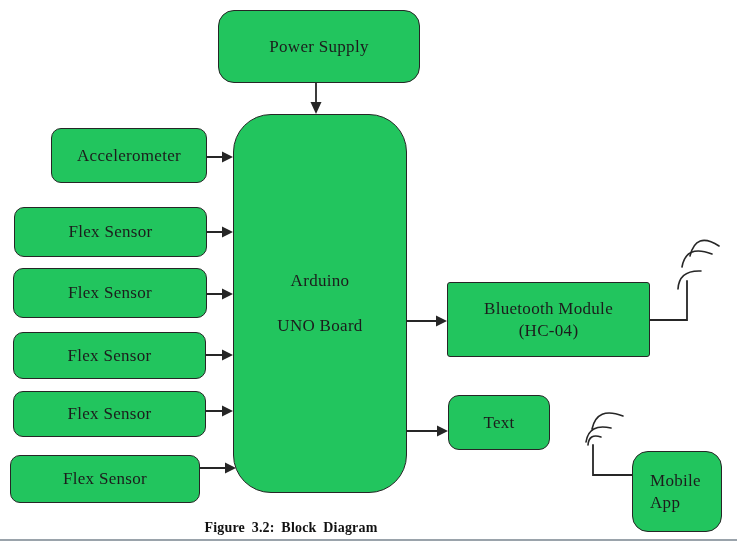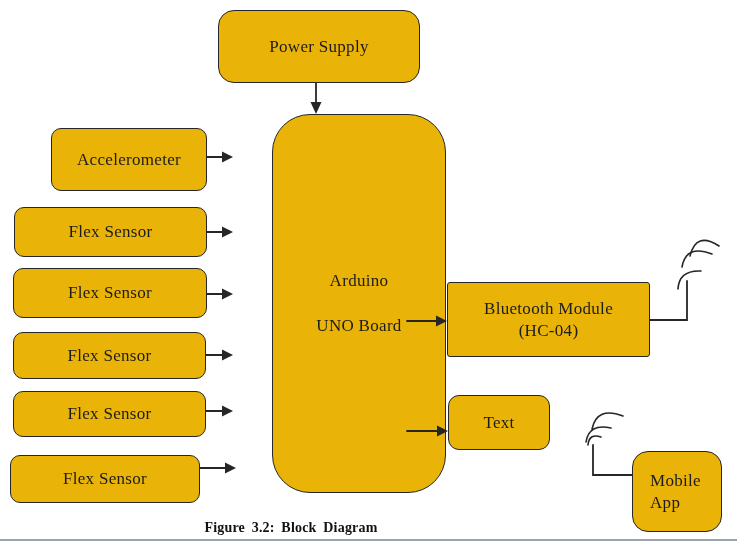--- a/index.html
+++ b/index.html
@@ -1,34 +1,34 @@
 <!DOCTYPE html>
 <html><head>
 <meta charset="utf-8">
 <style>
   html,body{margin:0;padding:0;background:#ffffff;}
   #stage{
     position:relative;width:737px;height:543px;background:#ffffff;
     font-family:"Liberation Serif","DejaVu Serif",serif;color:#1c1c1c;overflow:hidden;
   }
   .box{
-    position:absolute;box-sizing:border-box;background:#eab308;
+    position:absolute;box-sizing:border-box;background:#22c55e;
     border:1.6px solid #262626;display:flex;flex-direction:column;
     align-items:center;justify-content:center;text-align:center;
     font-size:17px;letter-spacing:0.3px;line-height:22px;
   }
   .box span{display:block;}
   #power-supply{left:218px;top:10px;width:202px;height:73px;border-radius:16px;}
-  #accelerometer{left:51px;top:128px;width:156px;height:63px;border-radius:10px;}
+  #accelerometer{left:51px;top:128px;width:156px;height:55px;border-radius:10px;}
   #flex1{left:14px;top:207px;width:193px;height:50px;border-radius:10px;}
   #flex2{left:13px;top:268px;width:194px;height:50px;border-radius:10px;}
   #flex3{left:13px;top:332px;width:193px;height:47px;border-radius:10px;}
   #flex4{left:13px;top:391px;width:193px;height:46px;border-radius:10px;}
   #flex5{left:10px;top:455px;width:190px;height:48px;border-radius:10px;}
-  #arduino{left:233px;top:114px;width:174px;height:379px;border-radius:38px;gap:23px;margin-left:39px;}
+  #arduino{left:233px;top:114px;width:174px;height:379px;border-radius:38px;gap:23px;}
   #bluetooth{left:447px;top:282px;width:203px;height:75px;border-radius:3px;}
   #text-box{left:448px;top:395px;width:102px;height:55px;border-radius:11px;align-items:center;}
   #mobile-app{left:632px;top:451px;width:90px;height:81px;border-radius:16px;
     align-items:flex-start;padding-left:17px;text-align:center;}
   #connector-layer{position:absolute;left:0;top:0;width:737px;height:543px;pointer-events:none;}
   #connector-layer line, #connector-layer polyline, #connector-layer path{
     stroke:#262626;stroke-width:1.8;fill:none;stroke-linecap:round;}
   #connector-layer path.wave{stroke-width:1.6;}
   #connector-layer polygon{fill:#262626;stroke:none;}
   #caption{

